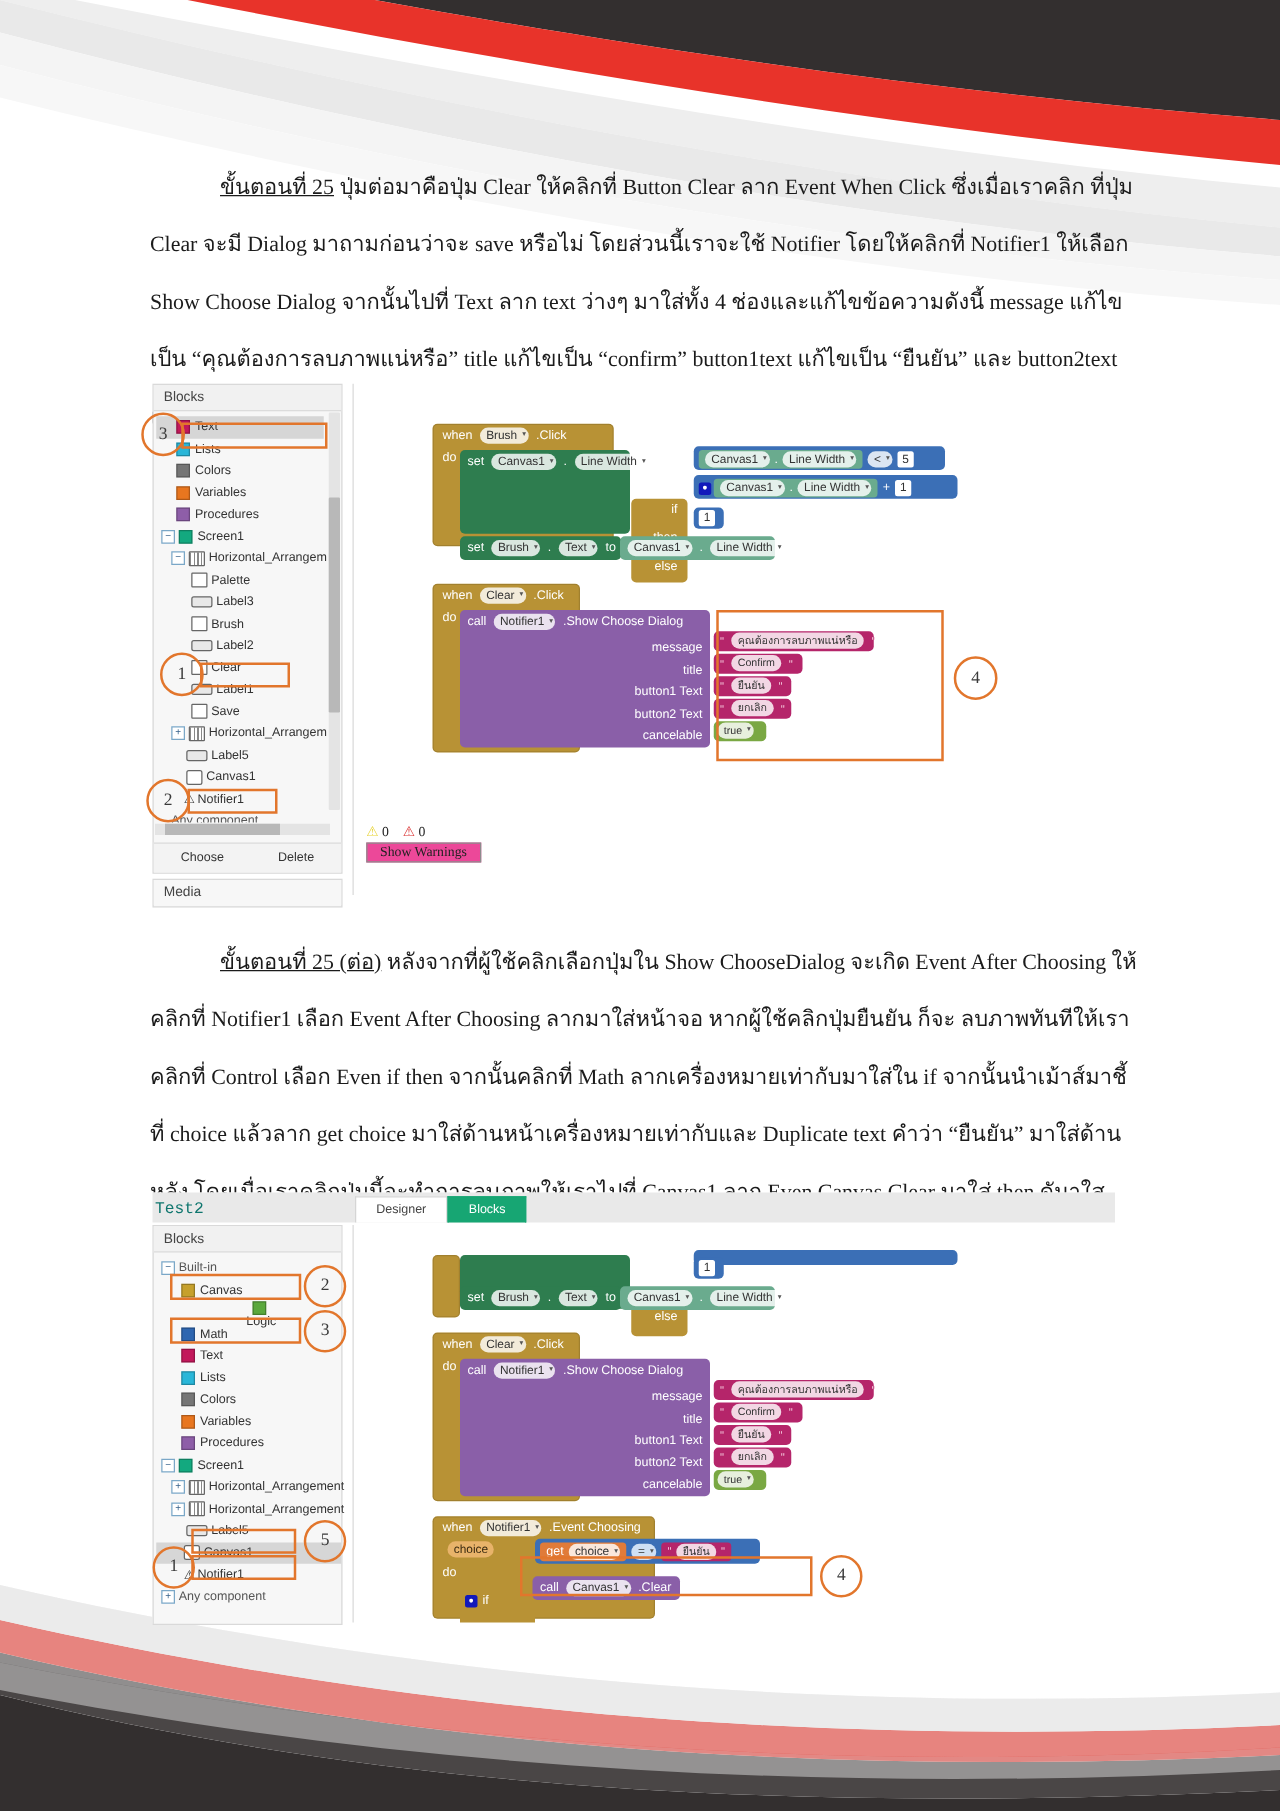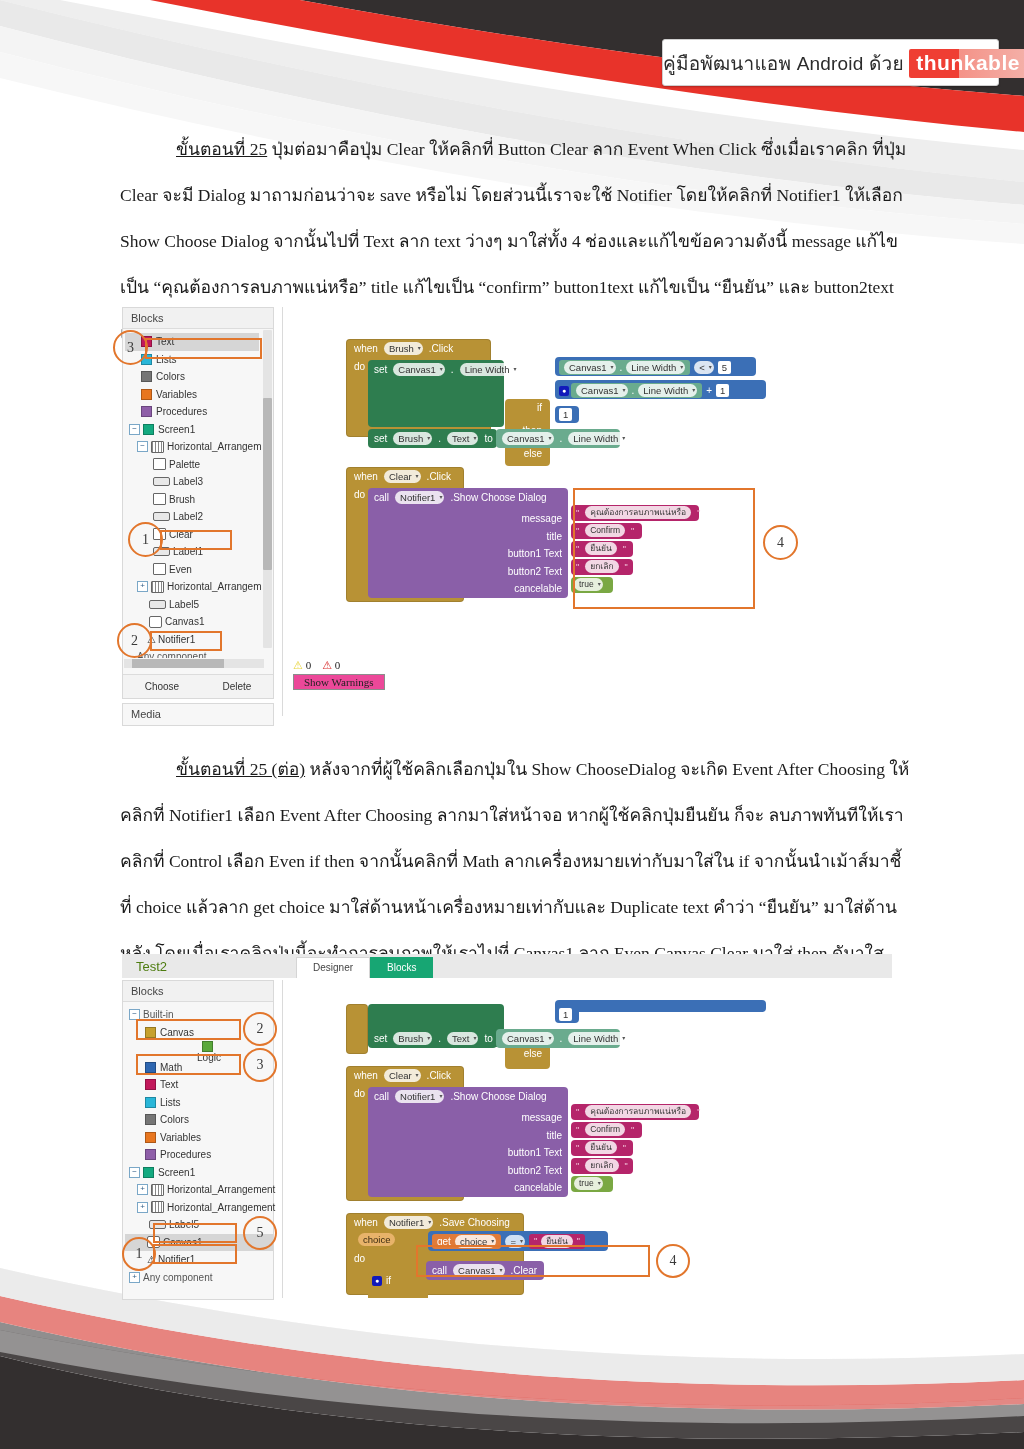--- a/index.html
+++ b/index.html
@@ -44,22 +44,22 @@
 
   
   .shot{position:absolute;background:#ffffff;}
 
   
   .ai-topbar{
     position:absolute;left:0;top:0;height:24px;width:100%;
     background:#e9e9e9;display:flex;align-items:center;
   }
   .ai-proj{
-    font-family:Liberation Sans, sans-serif;font-size:12px;color:#4d7c0f;
-    padding-left:14px;width:160px;
+    font-family:Liberation Mono, monospace;font-size:12px;color:#0f766e;
+    padding-left:2px;width:160px;
   }
   .ai-tab{
     font-family:"Liberation Sans", sans-serif;font-size:10px;
     height:20px;line-height:20px;padding:0 16px;margin-top:2px;color:#444;
     background:#ffffff;border:1px solid #d5d5d5;border-bottom:none;
   }
   .ai-tab.active{background:#17a673;color:#ffffff;border-color:#17a673;}
 
   .ai-panel{
     position:absolute;background:#f7f7f7;border:1px solid #d9d9d9;
@@ -141,27 +141,20 @@
     <path d="M1024,224 C690,200 340,140 0,52 L0,78 C350,165 700,222 1024,244 Z" fill="#f7f7f7"></path>
 
     <path d="M0,1449 L0,1356 C330,1438 680,1449 1024,1432 L1024,1449 Z" fill="#332f2f"></path>
     <path d="M0,1356 L0,1322 C350,1404 690,1420 1024,1404 L1024,1432 C680,1449 330,1438 0,1356 Z" fill="#4a4646"></path>
     <path d="M0,1322 L0,1296 C360,1378 700,1396 1024,1380 L1024,1404 C690,1420 350,1404 0,1322 Z" fill="#e8332a"></path>
     <path d="M0,1296 L0,1268 C360,1350 700,1370 1024,1354 L1024,1380 C700,1396 360,1378 0,1296 Z" fill="#efefef"></path>
     <path d="M0,1268 L0,1330 C360,1400 700,1418 1024,1398 L1024,1354 C700,1370 360,1350 0,1268 Z" fill="#e6e6e6" opacity=".45"></path>
     <path d="M0,1330 L0,1352 C350,1420 690,1434 1024,1416 L1024,1398 C700,1418 360,1400 0,1330 Z" fill="#dedede" opacity=".5"></path>
   </svg>
 
-  <div class="hdr-badge">
-    <div class="hdr-title">
-      <span>คู่มือพัฒนาแอพ Android ด้วย</span>
-      <span class="thunk-logo">thunkable</span>
-    </div>
-
-  </div>
 
   <div class="para" style="top:126px;">
     <span class="ind"></span><span class="u">ขั้นตอนที่ 25</span>
     <span>ปุ่มต่อมาคือปุ่ม Clear ให้คลิกที่ Button Clear ลาก Event When Click ซึ่งเมื่อเราคลิก</span>
     <span>ที่ปุ่ม Clear จะมี Dialog มาถามก่อนว่าจะ save หรือไม่ โดยส่วนนี้เราจะใช้ Notifier โดยให้คลิกที่ Notifier1</span>
     <span>ให้เลือก Show Choose Dialog จากนั้นไปที่ Text ลาก text  ว่างๆ มาใส่ทั้ง 4 ช่องและแก้ไขข้อความดังนี้</span>
     <span>message แก้ไขเป็น “คุณต้องการลบภาพแน่หรือ”  title แก้ไขเป็น “confirm” button1text แก้ไขเป็น</span>
     <span>“ยืนยัน” และ button2text แก้ไขเป็น “ยกเลิก” และให้กำหนดช่อง Cancelabel เป็น false  ดังภาพ</span>
   </div>
 
@@ -220,21 +213,21 @@
         <div class="tnode" style="padding-left:28px;">
           <span class="cmp"></span>
           <span>Clear</span>
         </div>
         <div class="tnode" style="padding-left:28px;">
           <span class="cmp lbl"></span>
           <span>Label1</span>
         </div>
         <div class="tnode" style="padding-left:28px;">
           <span class="cmp"></span>
-          <span>Even</span>
+          <span>Save</span>
         </div>
         <div class="tnode" style="padding-left:12px;">
           <span class="exp">+</span>
           <span class="cmp" style="background:repeating-linear-gradient(90deg,#888 0 1px,#fff 1px 3px);"></span>
           <span>Horizontal_Arrangem</span>
         </div>
         <div class="tnode" style="padding-left:24px;">
           <span class="cmp lbl"></span>
           <span>Label5</span>
         </div>
@@ -599,21 +592,21 @@
         </div>
       </div>
       <div class="blk logicblk" style="left:288px;top:196px;width:42px;height:16px;">
         <span class="pill" style="margin:1px 0 0 3px;font-size:8.5px;">true</span>
       </div>
 
       <div class="blk evt" style="left:63px;top:233px;width:178px;height:82px;">
         <div class="evt-hd row" style="padding-top:3px;">
           <span class="lbl">when</span>
           <span class="pill">Notifier1</span>
-          <span class="lbl">.Save Choosing</span>
+          <span class="lbl">.Event Choosing</span>
         </div>
         <div style="position:absolute;left:10px;top:20px;">
           <span class="pill nodd" style="background:#e8b36a;color:#3a2a10;">choice</span>
         </div>
         <div class="lbl" style="position:absolute;left:6px;top:40px;">do</div>
       </div>
 
       <div class="blk ctl" style="left:85px;top:253px;width:60px;height:58px;background:#b89235;">
         <div class="row" style="padding:3px 4px;">
           <span style="display:inline-block;width:10px;height:10px;background:#1119bb;border-radius:2px;color:#fff;font-size:7px;text-align:center;line-height:10px;">●</span>

